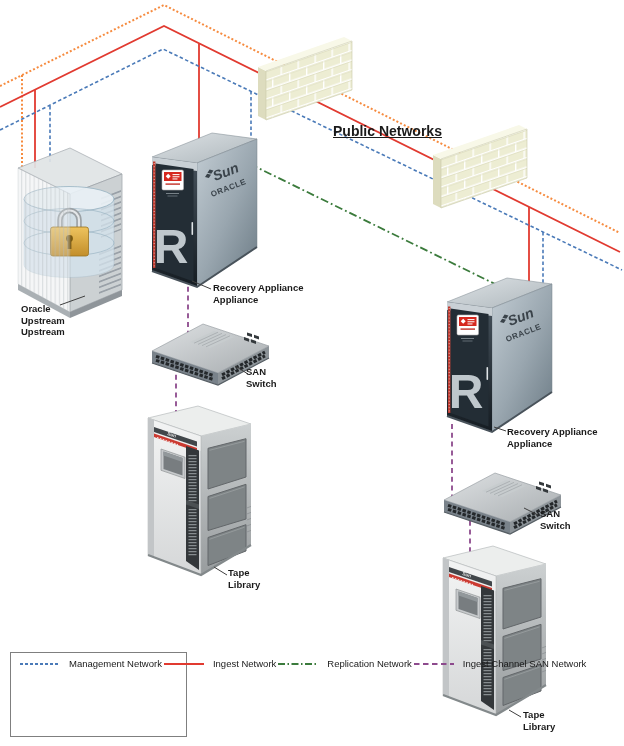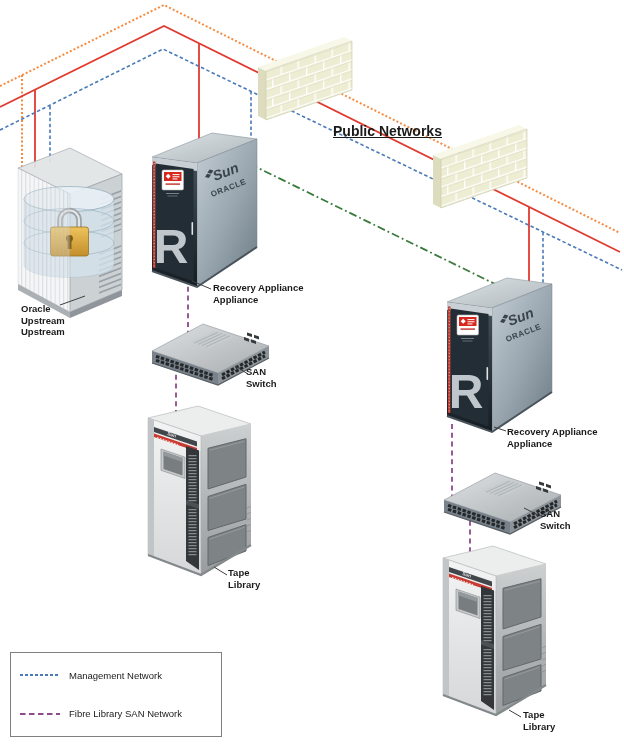--- a/index.html
+++ b/index.html
@@ -1,22 +1,22 @@
 <!DOCTYPE html>
 <html><head>
 <meta charset="utf-8">
 <style>
   html,body{margin:0;padding:0;background:#fff;}
   #stage{position:relative;width:624px;height:746px;background:#fff;overflow:hidden;
          font-family:"Liberation Sans","DejaVu Sans",sans-serif;}
   #diagram{position:absolute;left:0;top:0;}
   .lbl{position:absolute;font:bold 9.5px/11.5px "Liberation Sans","DejaVu Sans",sans-serif;color:#1a1a1a;white-space:nowrap;}
   .lbl.big{font-size:14px;text-decoration:underline;}
-  .legend{position:absolute;left:10px;top:652px;width:212px;height:85px;border:1px solid #7f7f7f;background:#fff;
-          display:flex;flex-direction:column;justify-content:space-around;padding:3px 0 3px 7px;box-sizing:border-box;}
+  .legend{position:absolute;left:10px;top:652px;width:177px;height:85px;border:1px solid #7f7f7f;background:#fff;
+          display:flex;flex-direction:row;justify-content:space-around;padding:3px 0 3px 7px;box-sizing:border-box;}
   .lrow{display:flex;align-items:center;height:15px;}
   .lrow svg{flex:0 0 auto;}
   .lrow span{margin-left:7px;font:9.5px "Liberation Sans","DejaVu Sans",sans-serif;color:#1a1a1a;white-space:nowrap;}
 </style>
 </head>
 <body>
 
 <div id="stage">
 
 <svg id="diagram" width="624" height="746" viewBox="0 0 624 746">
@@ -285,19 +285,31 @@
 
 <div class="legend">
   <div class="lrow">
     <svg width="44" height="10">
       <line x1="2" y1="5" x2="42" y2="5" stroke-width="2" stroke-dasharray="3,2" stroke="#4a7ab8"></line>
     </svg>
     <span>Management Network</span>
   </div>
   <div class="lrow">
     <svg width="44" height="10">
+      <line x1="2" y1="5" x2="42" y2="5" stroke-width="2" stroke="#e13a30"></line>
+    </svg>
+    <span>Ingest Network</span>
+  </div>
+  <div class="lrow">
+    <svg width="44" height="10">
+      <line x1="2" y1="5" x2="42" y2="5" stroke-width="2" stroke-dasharray="7,2.5,1.5,2.5" stroke="#3b7b3c"></line>
+    </svg>
+    <span>Replication Network</span>
+  </div>
+  <div class="lrow">
+    <svg width="44" height="10">
       <line x1="2" y1="5" x2="42" y2="5" stroke-width="2" stroke-dasharray="5.5,3.5" stroke="#8d4a8d"></line>
     </svg>
-    <span>Fibre Library SAN Network</span>
+    <span>Ingest Channel SAN Network</span>
   </div>
 </div>
 
 </div>
 
 </body></html>

